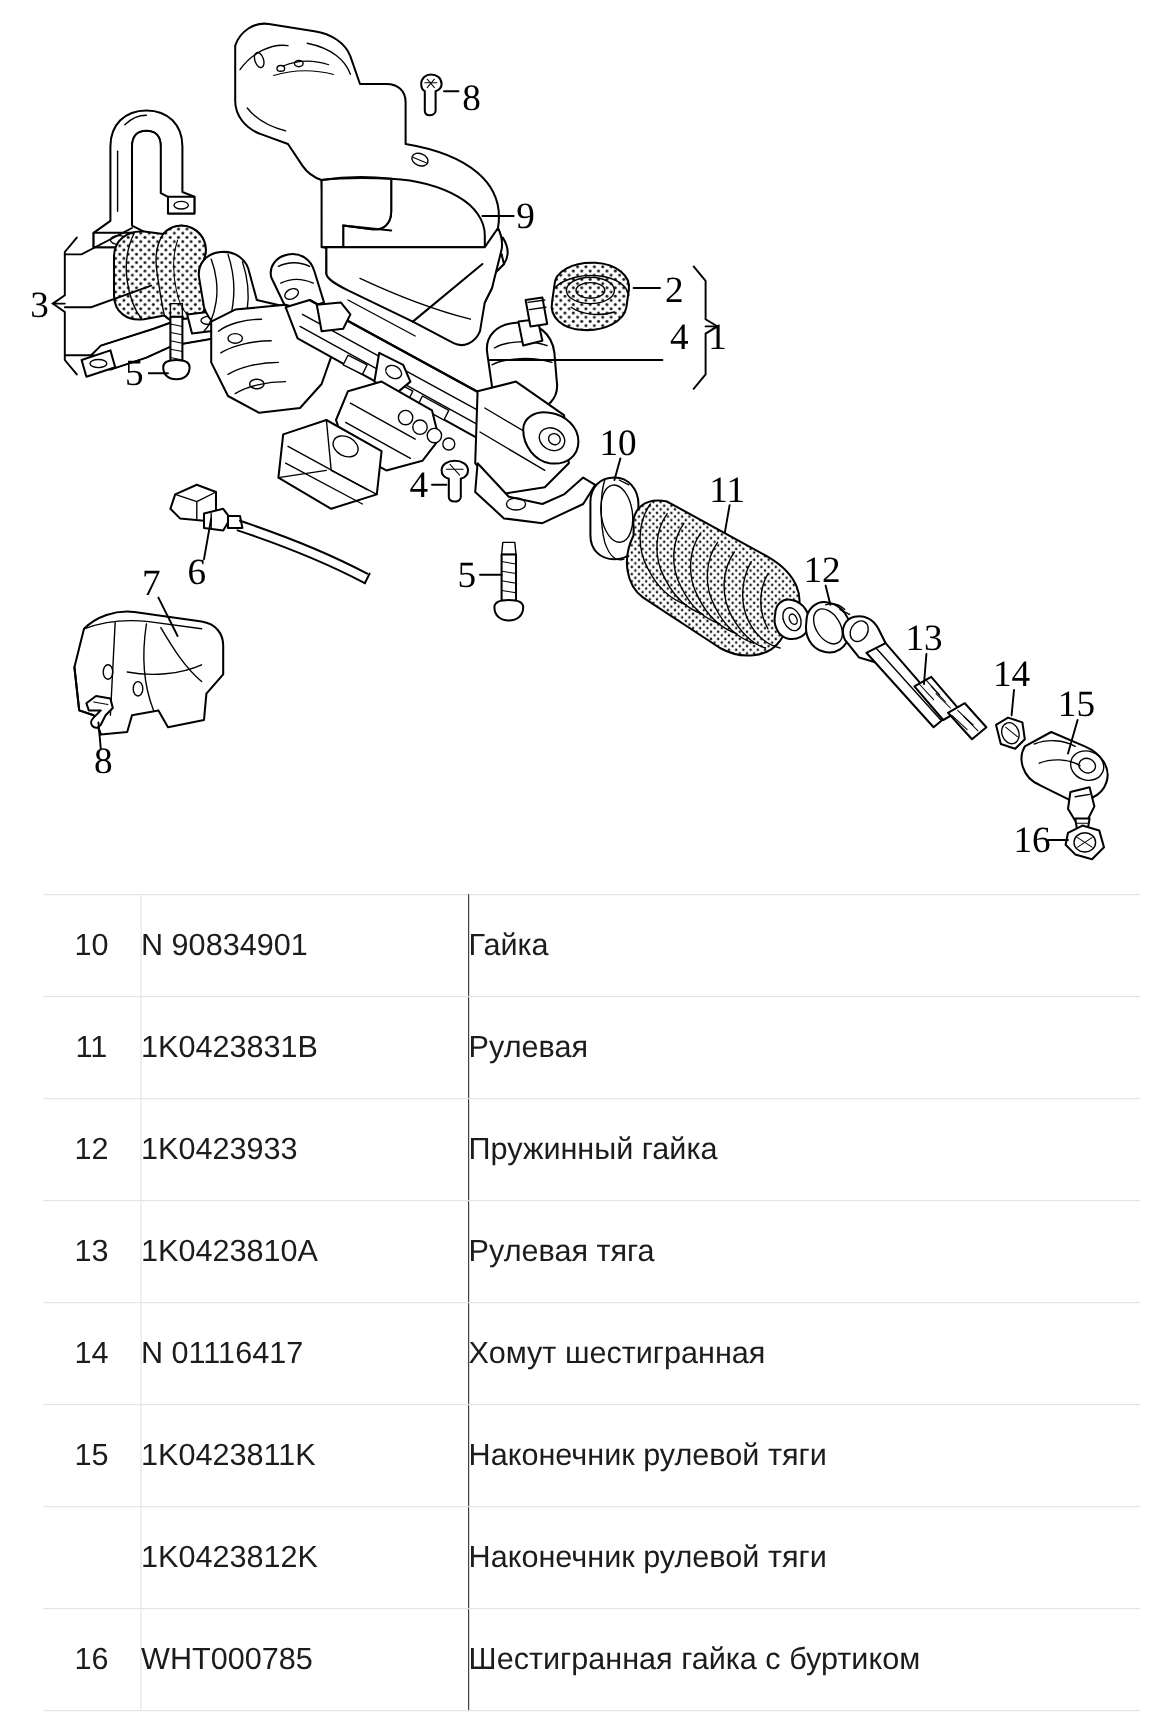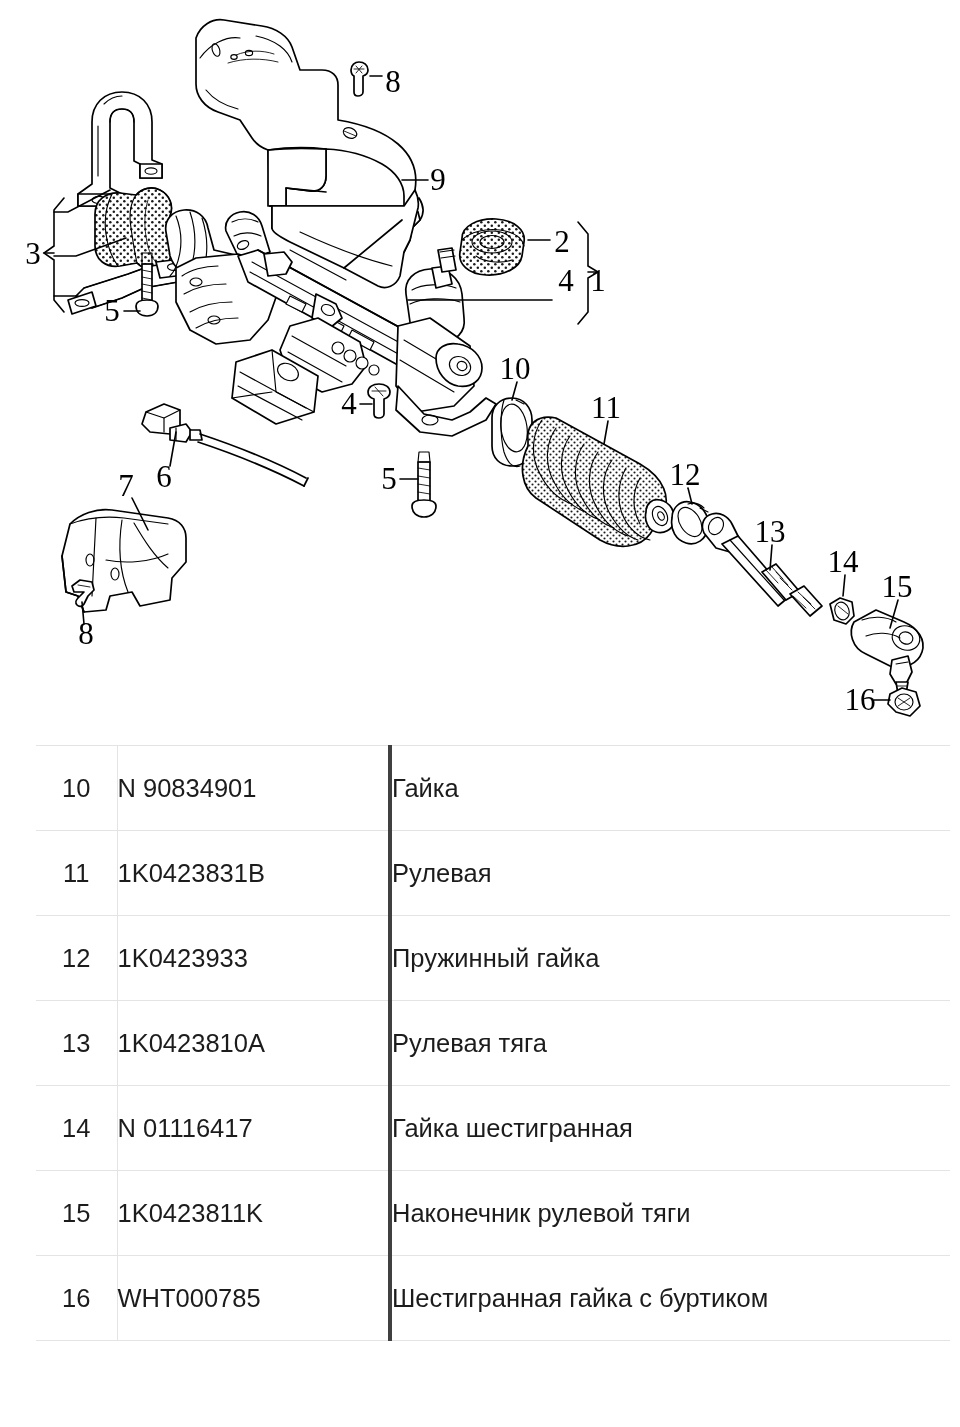--- a/index.html
+++ b/index.html
@@ -70,21 +70,21 @@
     line-height: 1.2;
     color: #1c1c1c;
     font-weight: 400;
   }
   td.cell-num {
     border-right: 1px solid #e4e4e4;
     text-align: center;
     color: #1c1c1c;
   }
   td.cell-part {
-    border-right: 4px solid #404040;
+    border-right: 1px solid #404040;
     padding-left: 22px;
     color: #4ca82e;
   }
   td.cell-desc {
     padding-left: 22px;
     color: #1c1c1c;
   }
 </style>
 </head>
 <body>
@@ -515,27 +515,32 @@
           <td class="cell-desc">Пружинный гайка</td>
         </tr>
         <tr>
           <td class="cell-num">13</td>
           <td class="cell-part">1K0423810A</td>
           <td class="cell-desc">Рулевая тяга</td>
         </tr>
         <tr>
           <td class="cell-num">14</td>
           <td class="cell-part">N 01116417</td>
-          <td class="cell-desc">Гайка шестигранная</td>
+          <td class="cell-desc">Хомут шестигранная</td>
         </tr>
         <tr>
           <td class="cell-num">15</td>
           <td class="cell-part">1K0423811K</td>
           <td class="cell-desc">Наконечник рулевой тяги</td>
         </tr>
         <tr>
+          <td class="cell-num"></td>
+          <td class="cell-part">1K0423812K</td>
+          <td class="cell-desc">Наконечник рулевой тяги</td>
+        </tr>
+        <tr>
           <td class="cell-num">16</td>
           <td class="cell-part">WHT000785</td>
           <td class="cell-desc">Шестигранная гайка с буртиком</td>
         </tr>
       </tbody>
   </table>
 </div>
 
 </body></html>

